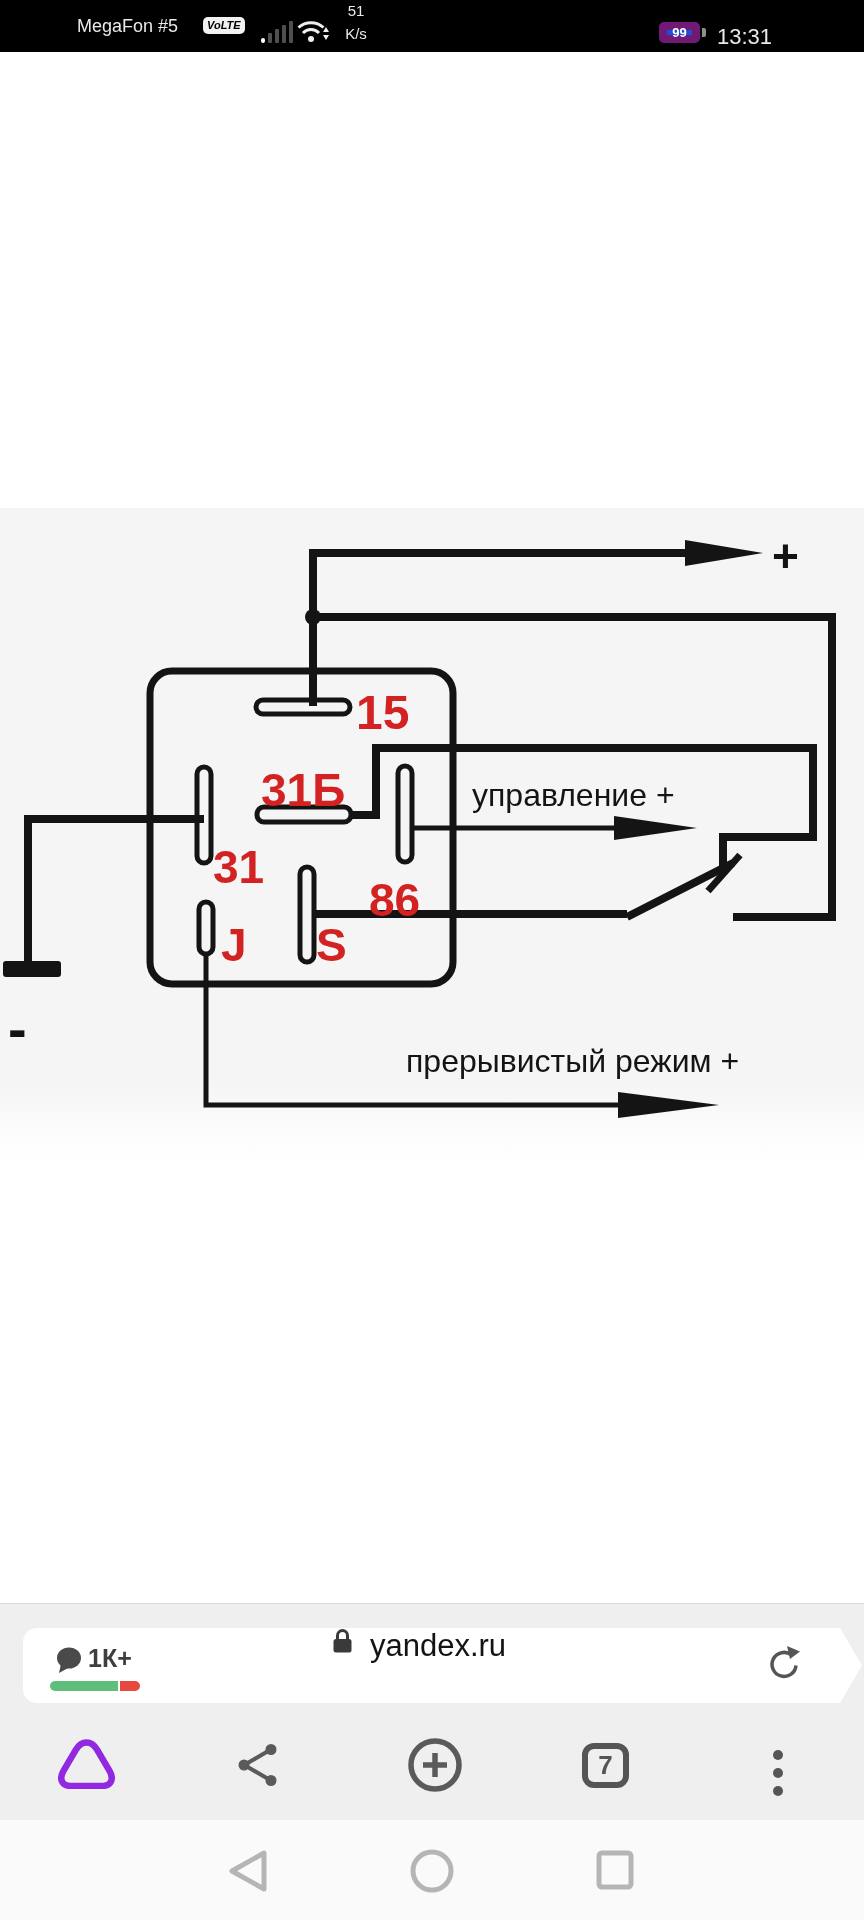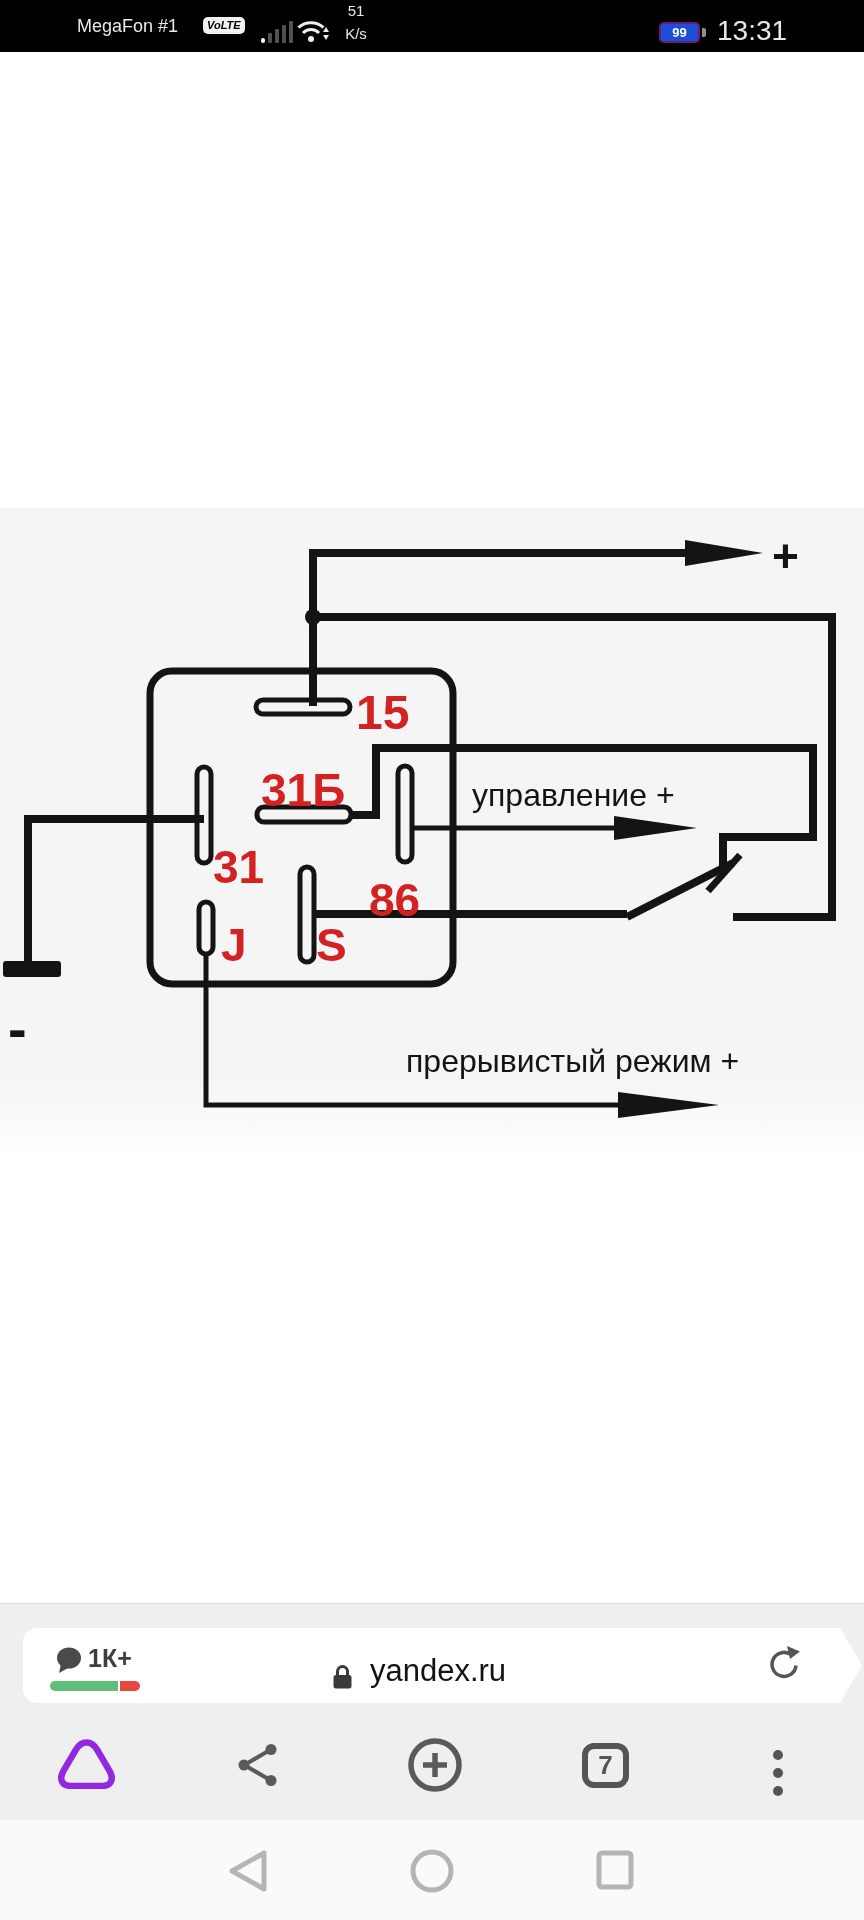--- a/index.html
+++ b/index.html
@@ -30,21 +30,21 @@
       display:flex;align-items:center;justify-content:center;font-size:26px;font-weight:600;color:#555;}
   .dots span{display:block;width:10px;height:10px;border-radius:50%;background:#555;margin:8px 0;}
   #navbar{left:0;top:1820px;width:864px;height:100px;background:#fafafa;}
 </style>
 </head>
 <body>
 
 <div id="screen">
 
   <div id="statusbar" class="abs">
-    <span class="abs sb-text" style="left:77px;top:16px;font-size:18px;">MegaFon #1</span>
+    <span class="abs sb-text" style="left:77px;top:16px;font-size:18px;">MegaFon #5</span>
     <span class="abs volte" style="left:203px;top:17px;font-style:italic;">VoLTE</span>
     <span class="abs sigbars" style="left:261px;top:19px;">
       <span class="dot"></span>
       <span class="b" style="height:10px;"></span>
       <span class="b" style="height:14px;"></span>
       <span class="b" style="height:18px;"></span>
       <span class="b" style="height:22px;"></span>
     </span>
     <svg class="abs" style="left:296px;top:18px;" width="34" height="26" viewBox="0 0 34 26">
       <g stroke="#efefef" stroke-width="3" fill="none">
@@ -52,27 +52,27 @@
         <path d="M7 15 A 11 11 0 0 1 23 15"></path>
       </g>
       <circle cx="15" cy="21" r="3" fill="#efefef"></circle>
       <polygon points="27,14 33,14 30,9" fill="#efefef"></polygon>
       <polygon points="27,17 33,17 30,22" fill="#efefef"></polygon>
     </svg>
     <span class="abs sb-text" style="left:334px;top:0;width:44px;text-align:center;font-size:15px;line-height:1.5;">
       <span>51</span><br>
       <span>K/s</span>
     </span>
-    <span class="abs" style="left:659px;top:22px;width:41px;height:21px;border:2px solid #701a75;border-radius:5px;
+    <span class="abs" style="left:659px;top:22px;width:41px;height:21px;border:8px solid #701a75;border-radius:5px;
           background:#1d4ed8;box-sizing:border-box;display:flex;align-items:center;justify-content:center;
           color:#fff;font-size:13px;font-weight:700;">
       <span>99</span>
     </span>
     <span class="abs" style="left:702px;top:28px;width:4px;height:9px;background:#8f8f8f;border-radius:0 2px 2px 0;"></span>
-    <span class="abs sb-text" style="left:717px;top:15px;font-size:28px;font-weight:500;">13:31</span>
+    <span class="abs sb-text" style="left:717px;top:24px;font-size:22px;font-weight:500;">13:31</span>
   </div>
 
   <div id="diagram-band" class="abs"></div>
 
   <svg class="abs" style="left:0;top:508px;" width="864" height="652" viewBox="0 508 864 652">
     <g stroke="#141414" fill="none">
 
       <path d="M313 553 H690" stroke-width="8"></path>
       <polygon points="685,540 763,553 685,566" fill="#141414" stroke="none"></polygon>
 
@@ -125,21 +125,21 @@
       <span class="abs" style="left:32px;top:18px;">
         <svg width="28" height="28" viewBox="0 0 28 28">
           <ellipse cx="14" cy="12" rx="12" ry="10.5" fill="#4a4a4a"></ellipse>
           <polygon points="6,18 4,27 15,21" fill="#4a4a4a"></polygon>
         </svg>
       </span>
       <span class="abs chip-count" style="left:65px;top:16px;">1К+</span>
       <span class="abs rate-green" style="left:27px;top:53px;width:68px;height:10px;"></span>
       <span class="abs rate-red" style="left:97px;top:53px;width:20px;height:10px;"></span>
 
-      <span class="abs" style="left:0;top:0;width:793px;height:61px;display:flex;align-items:flex-end;justify-content:center;gap:18px;">
+      <span class="abs" style="left:0;top:0;width:793px;height:61px;display:flex;align-items:flex-start;justify-content:center;gap:18px;">
         <svg width="19" height="25" viewBox="0 0 19 25">
           <path d="M4.5 12 V7.5 a5 5 0 0 1 10 0 V12" stroke="#3a3a3a" stroke-width="3" fill="none"></path>
           <rect x="0.5" y="11" width="18" height="13.5" rx="2.5" fill="#3a3a3a"></rect>
         </svg>
         <span class="urltext">yandex.ru</span>
       </span>
 
       <span class="abs" style="left:744px;top:16px;">
         <svg width="36" height="40" viewBox="0 0 36 40">
           <path d="M24.5 11 A 12 12 0 1 0 29 21.5" stroke="#555" stroke-width="3.5" fill="none"></path>

